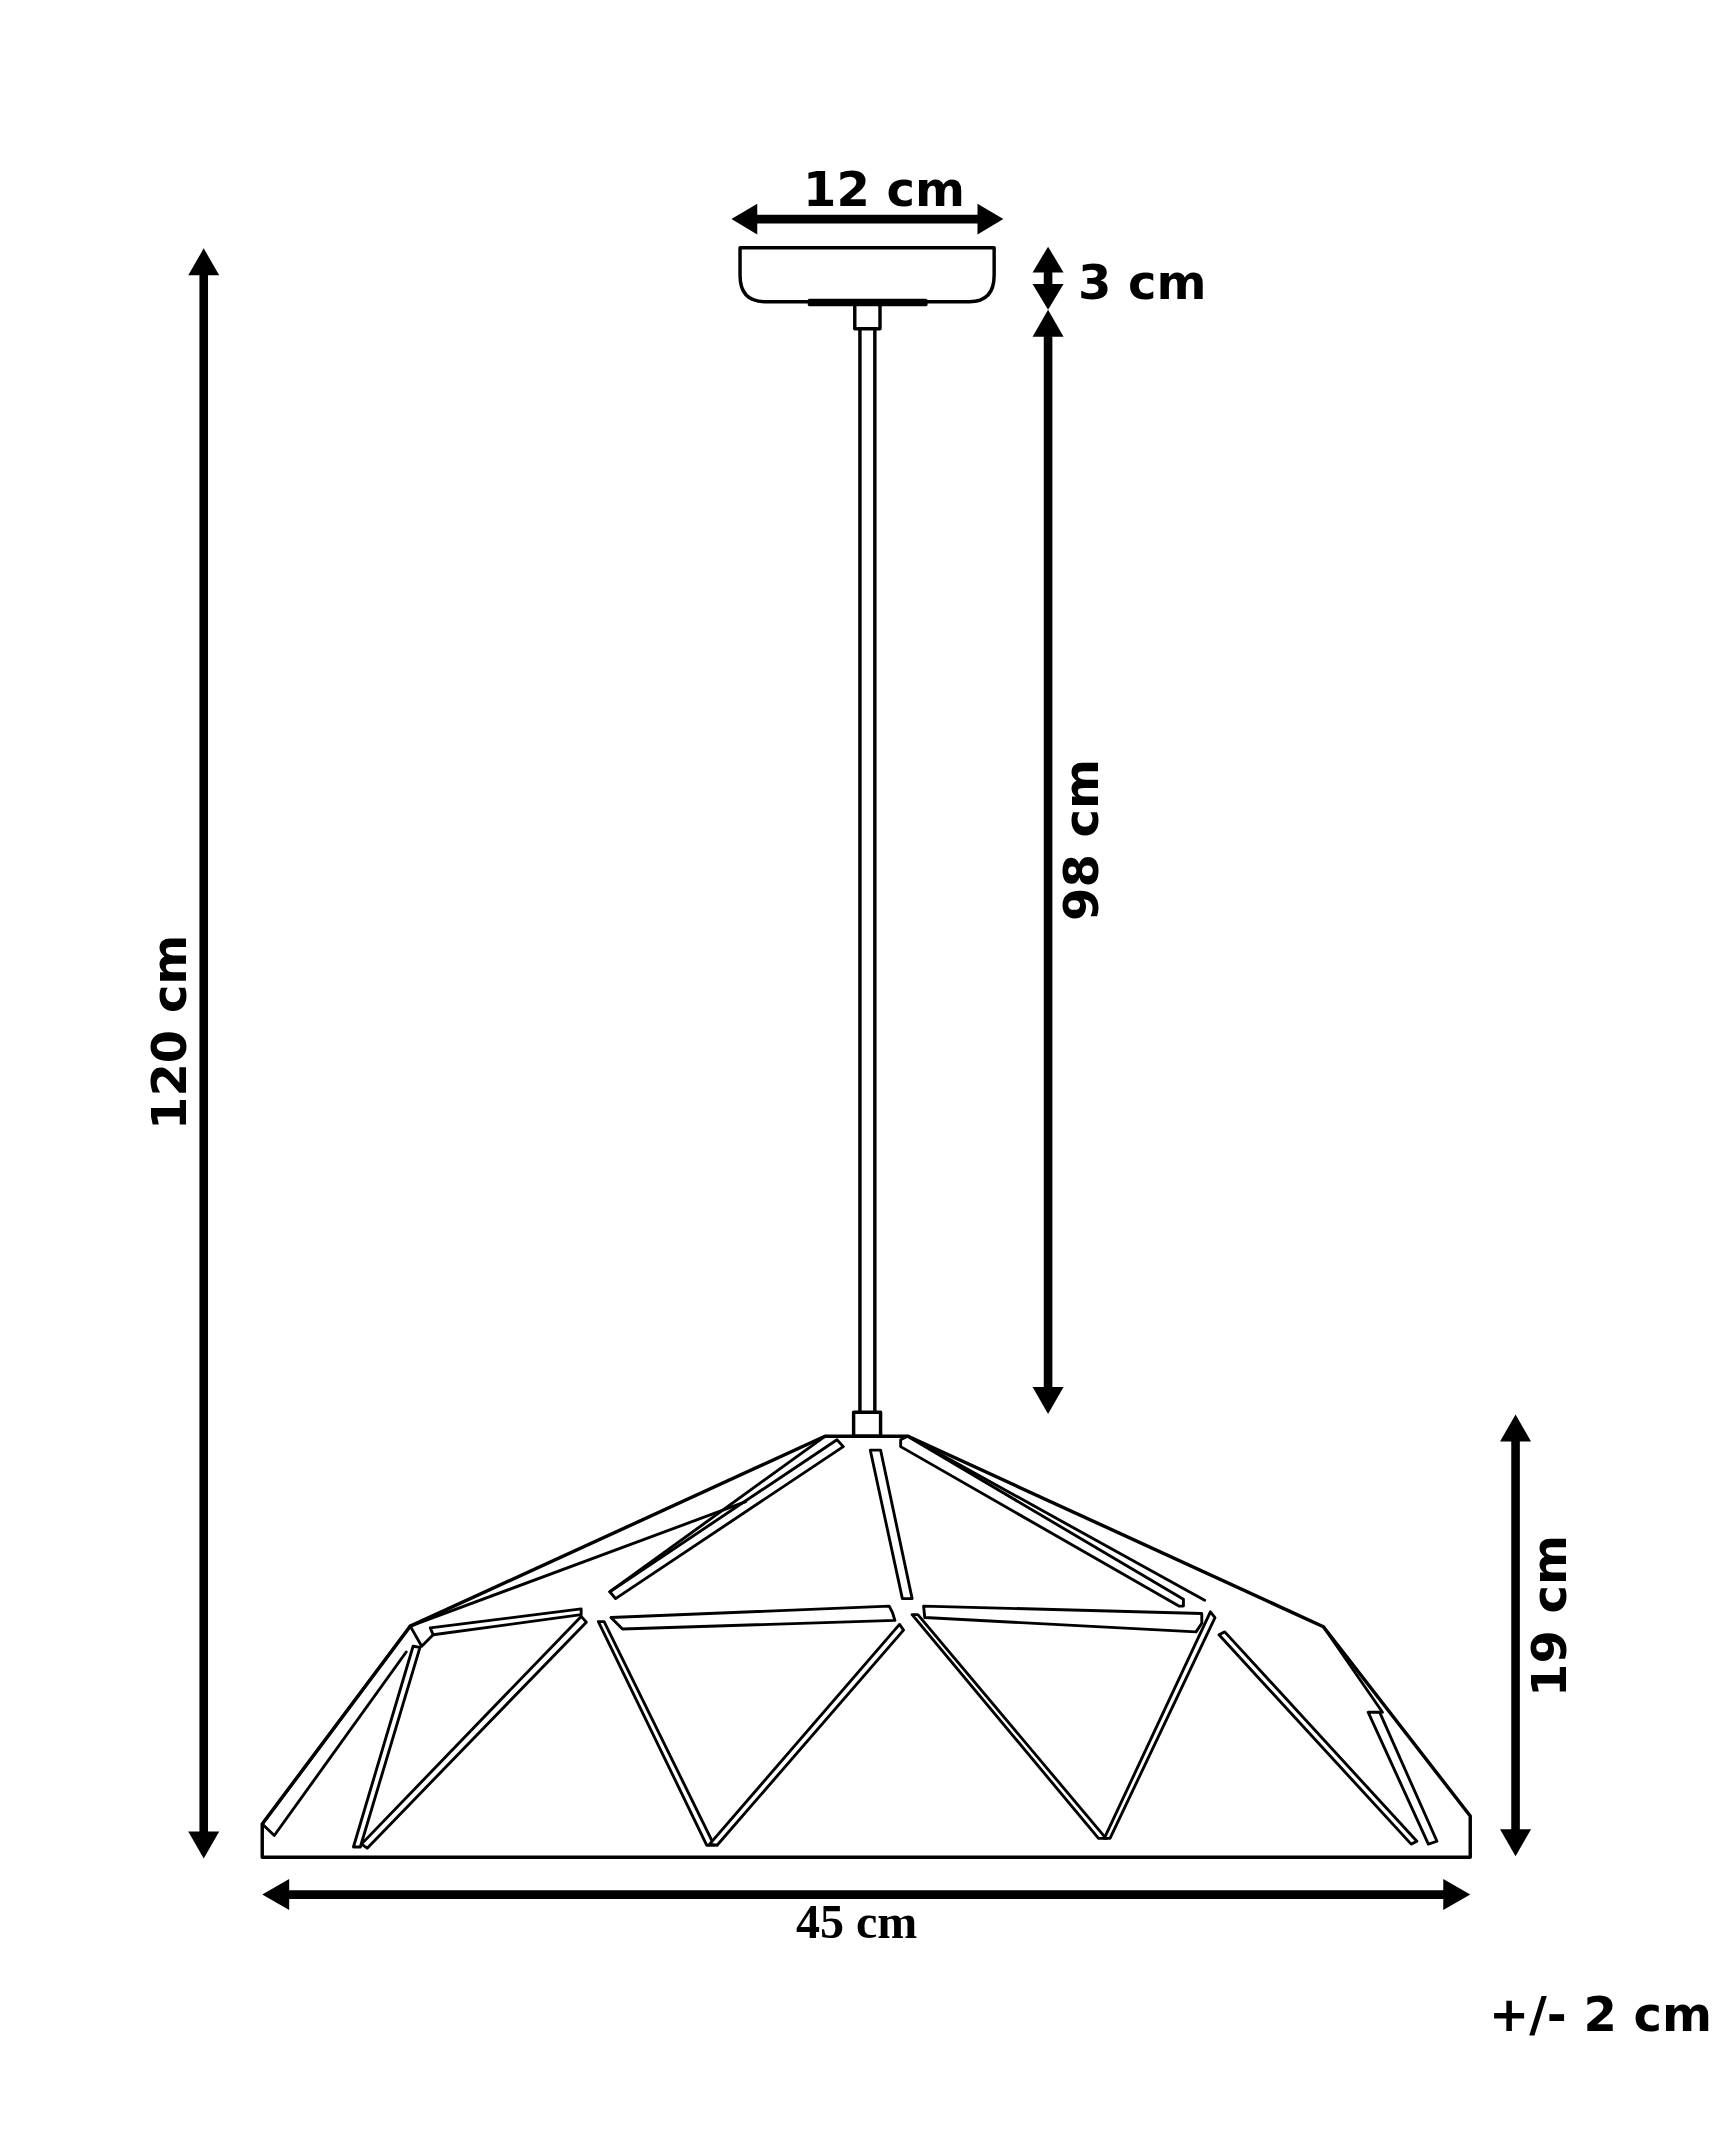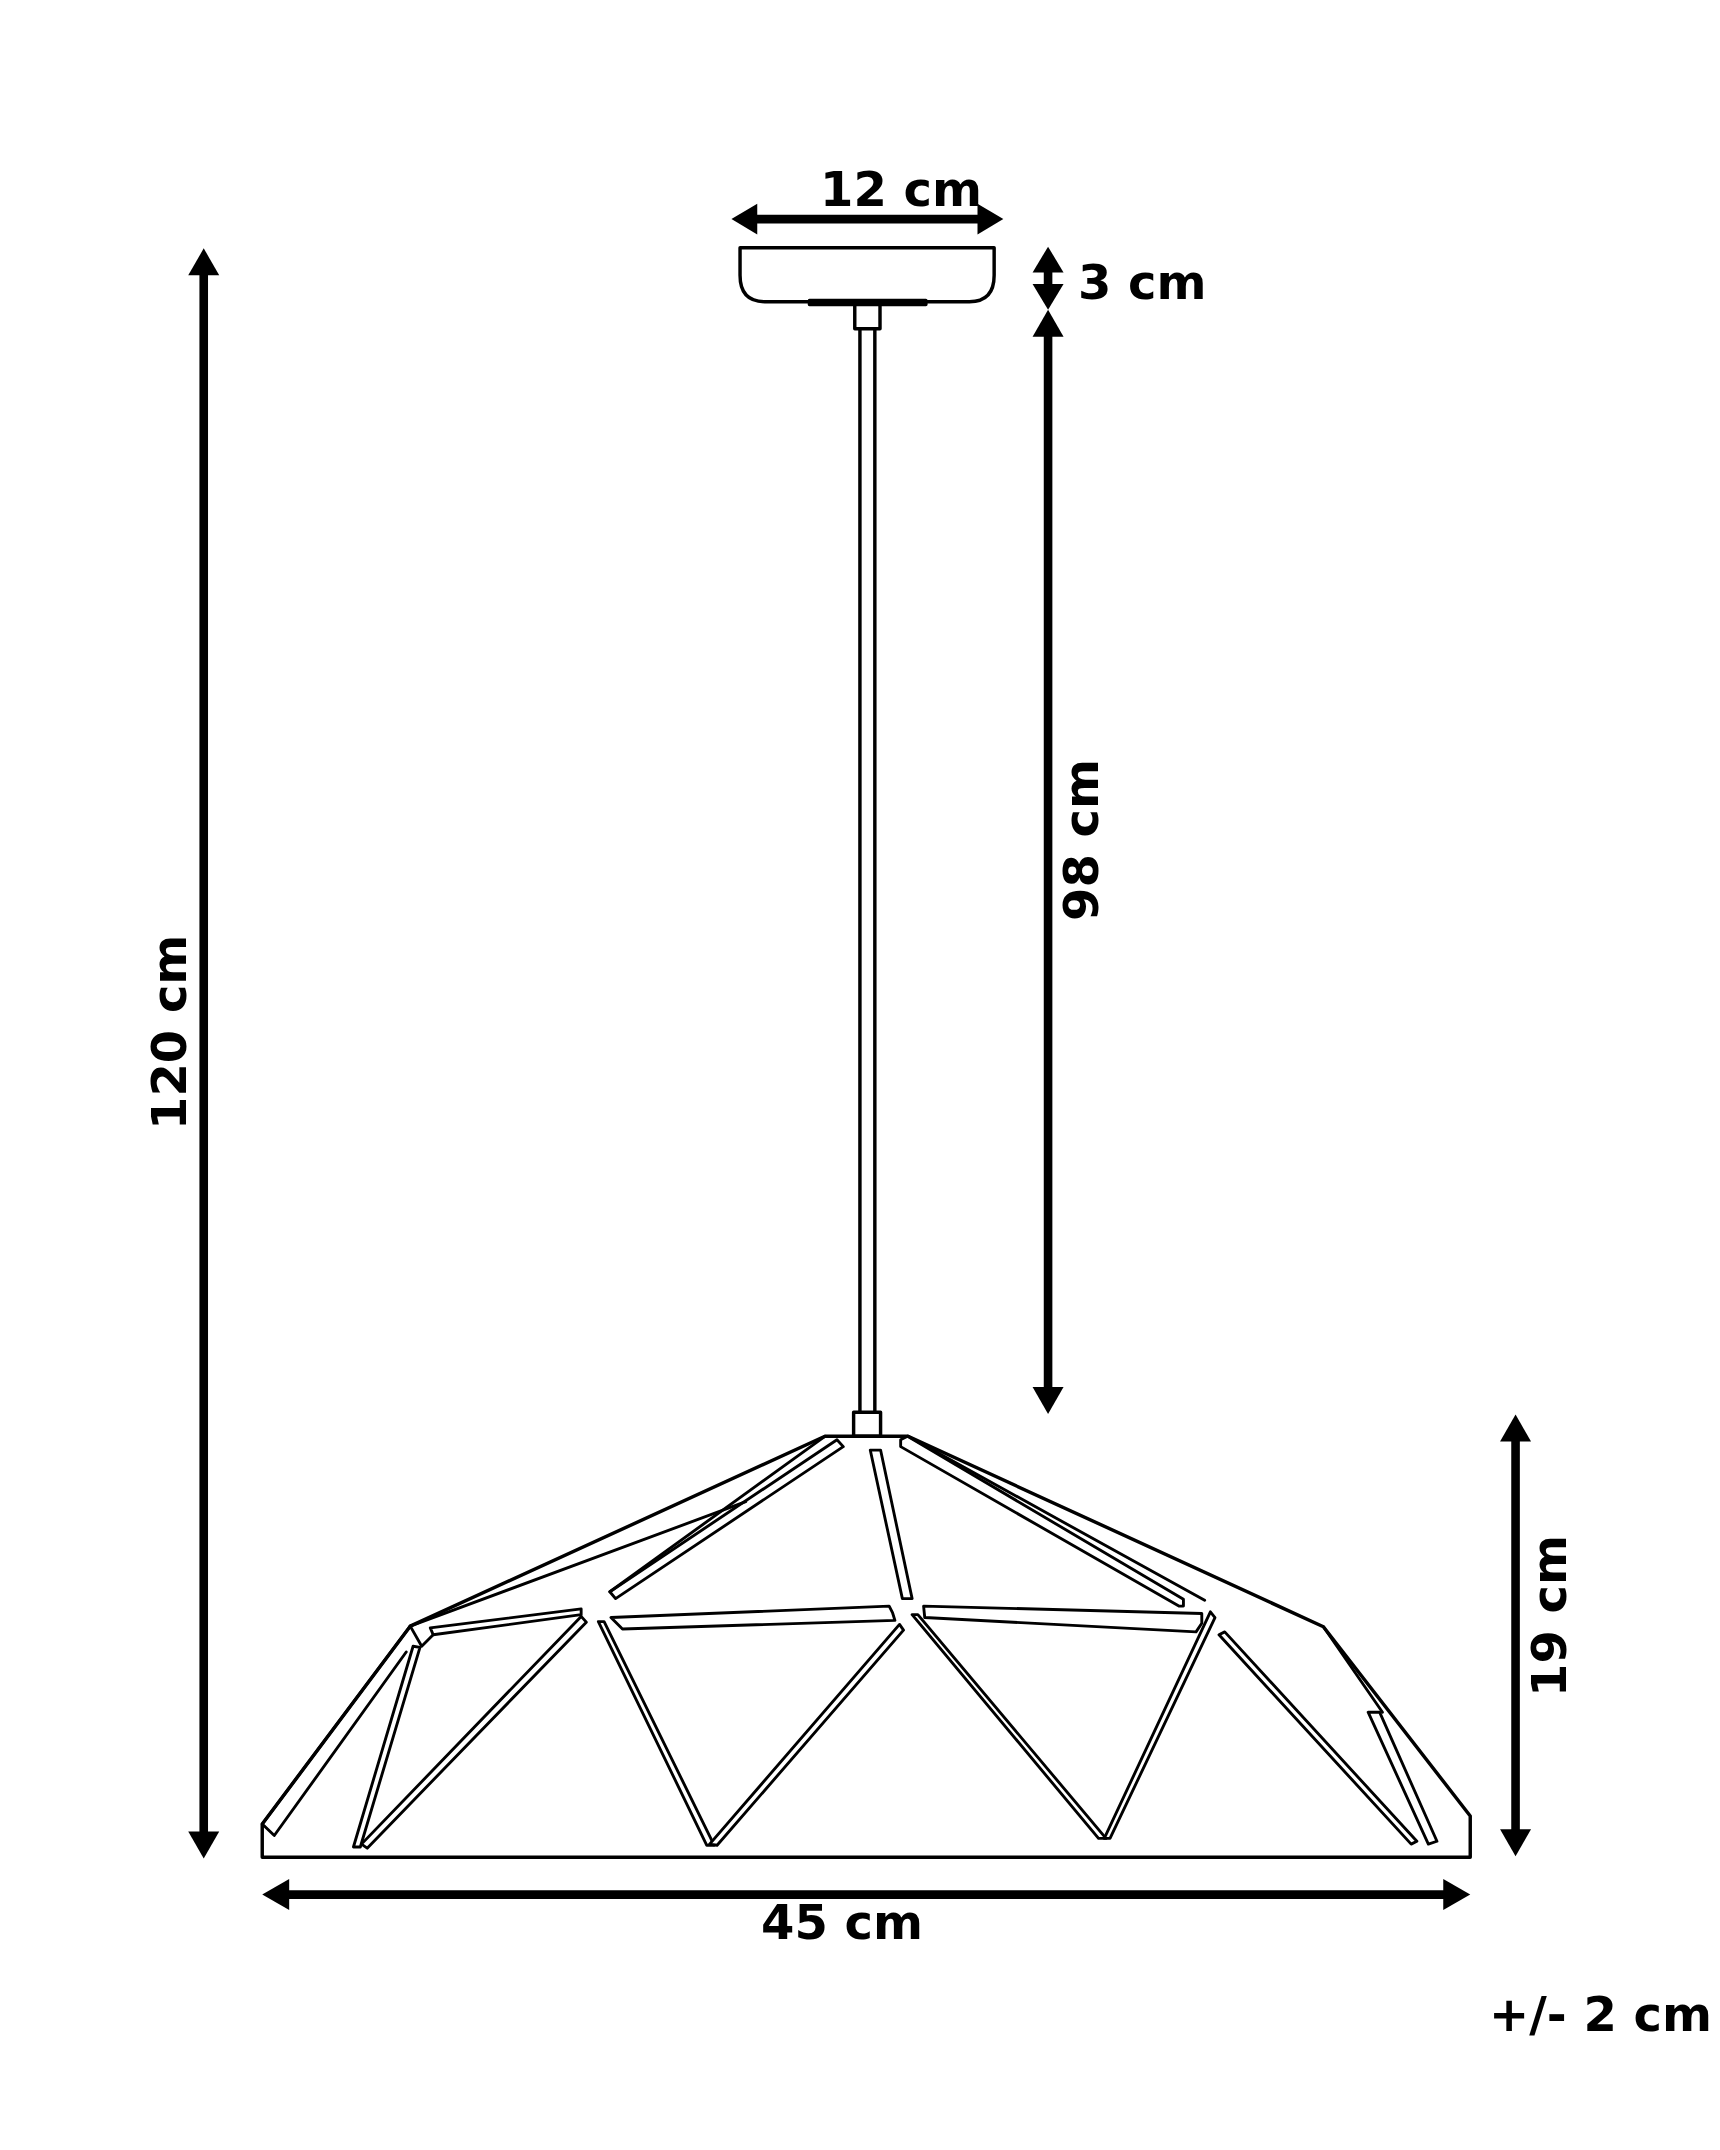--- a/index.html
+++ b/index.html
@@ -99,26 +99,26 @@
     <polygon class="dim-head" points="2642,3236 2615,3189 2669,3189"></polygon>
   </g>
 
   <g>
     <line class="dim-line" x1="490" y1="3303" x2="2530" y2="3303"></line>
     <polygon class="dim-head" points="457,3303 504,3276 504,3330"></polygon>
     <polygon class="dim-head" points="2563,3303 2516,3276 2516,3330"></polygon>
   </g>
 </svg>
 
-<div class="label" style="left:803px; top:165px;margin-left:17px;">12 cm</div>
+<div class="label" style="left:803px; top:165px;">12 cm</div>
 
 <div class="label" style="left:1078px; top:258px;">3 cm</div>
 
 <div class="label vlabel" style="left:1012px; top:828px; width:138px; text-align:center;">98 cm</div>
 
 <div class="label vlabel" style="left:83px; top:1020px; width:172px; text-align:center;">120 cm</div>
 
 <div class="label vlabel" style="left:1480px; top:1604px; width:138px; text-align:center;">19 cm</div>
 
-<div class="label" style="left:761px; top:1898px;">45 cm</div>
+<div class="label" style="left:796px; top:1898px;font-family:Liberation Serif, serif;">45 cm</div>
 
 <div class="label" style="left:1489px; top:1990px;">+/- 2 cm</div>
 
 
 </body></html>

